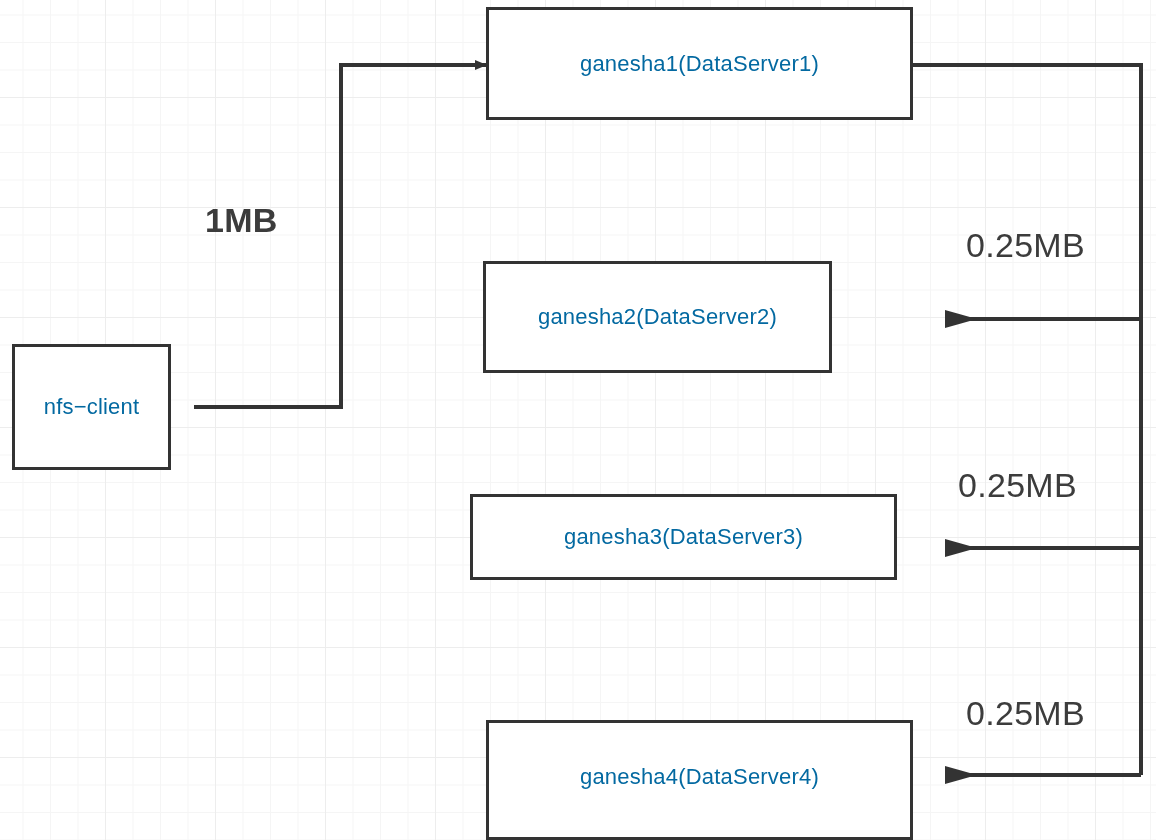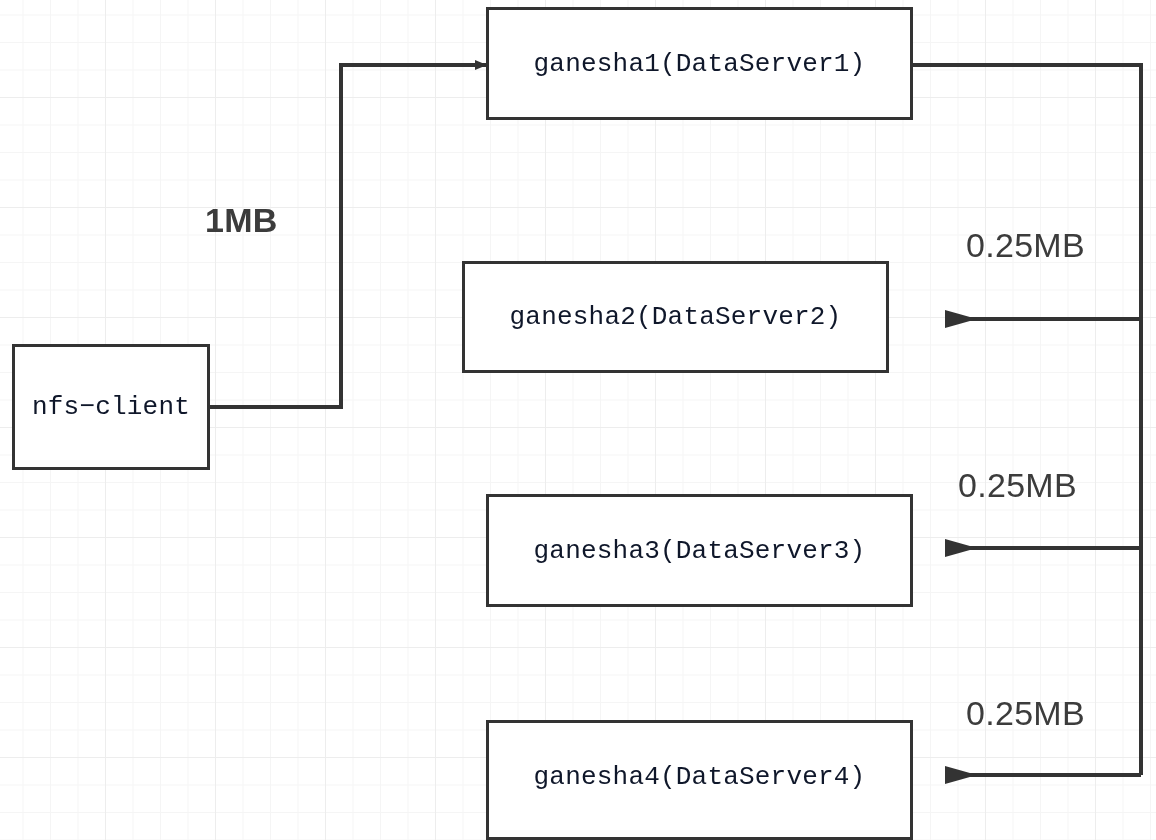--- a/index.html
+++ b/index.html
@@ -40,26 +40,25 @@
   .node-box {
     position: absolute;
     box-sizing: border-box;
     border: 3px solid #333333;
     background: #ffffff;
     display: flex;
     align-items: center;
     justify-content: center;
   }
   .node-label {
-    font-size: 26px;
-    color: #0f172a;
+    font-size: 22px;
+    color: #0369a1;
     letter-spacing: 0.2px;
     white-space: nowrap;
     line-height: 1;
-    font-family: Liberation Mono, monospace;
   }
   .edge-label {
     position: absolute;
     font-size: 34px;
     color: #3c3c3c;
     white-space: nowrap;
     line-height: 1;
     letter-spacing: 0.3px;
   }
 </style>
@@ -93,33 +92,33 @@
 
     <g>
       <path d="M 1141 548 L 947 548" fill="none" stroke="#333333" stroke-width="4" marker-end="url(#arrow-left)"></path>
     </g>
 
     <g>
       <path d="M 1141 775 L 947 775" fill="none" stroke="#333333" stroke-width="4" marker-end="url(#arrow-left)"></path>
     </g>
   </svg>
 
-  <div class="node-box" style="left:12px; top:344px; width:198px; height:126px;">
+  <div class="node-box" style="left:12px; top:344px; width:159px; height:126px;">
     <span class="node-label">nfs−client</span>
   </div>
 
   <div class="node-box" style="left:486px; top:7px; width:427px; height:113px;">
     <span class="node-label">ganesha1(DataServer1)</span>
   </div>
 
-  <div class="node-box" style="left:462px; top:261px; width:427px; height:112px;">
+  <div class="node-box" style="left:483px; top:261px; width:349px; height:112px;">
     <span class="node-label">ganesha2(DataServer2)</span>
   </div>
 
-  <div class="node-box" style="left:486px; top:494px; width:427px; height:113px;">
+  <div class="node-box" style="left:470px; top:494px; width:427px; height:86px;">
     <span class="node-label">ganesha3(DataServer3)</span>
   </div>
 
   <div class="node-box" style="left:486px; top:720px; width:427px; height:120px;">
     <span class="node-label" style="margin-top:-6px;text-align:center;">ganesha4(DataServer4)</span>
   </div>
 
   <div class="edge-label" style="left:205px; top:203px;font-weight:bold;">1MB</div>
 
   <div class="edge-label" style="left:966px; top:228px;">0.25MB</div>

